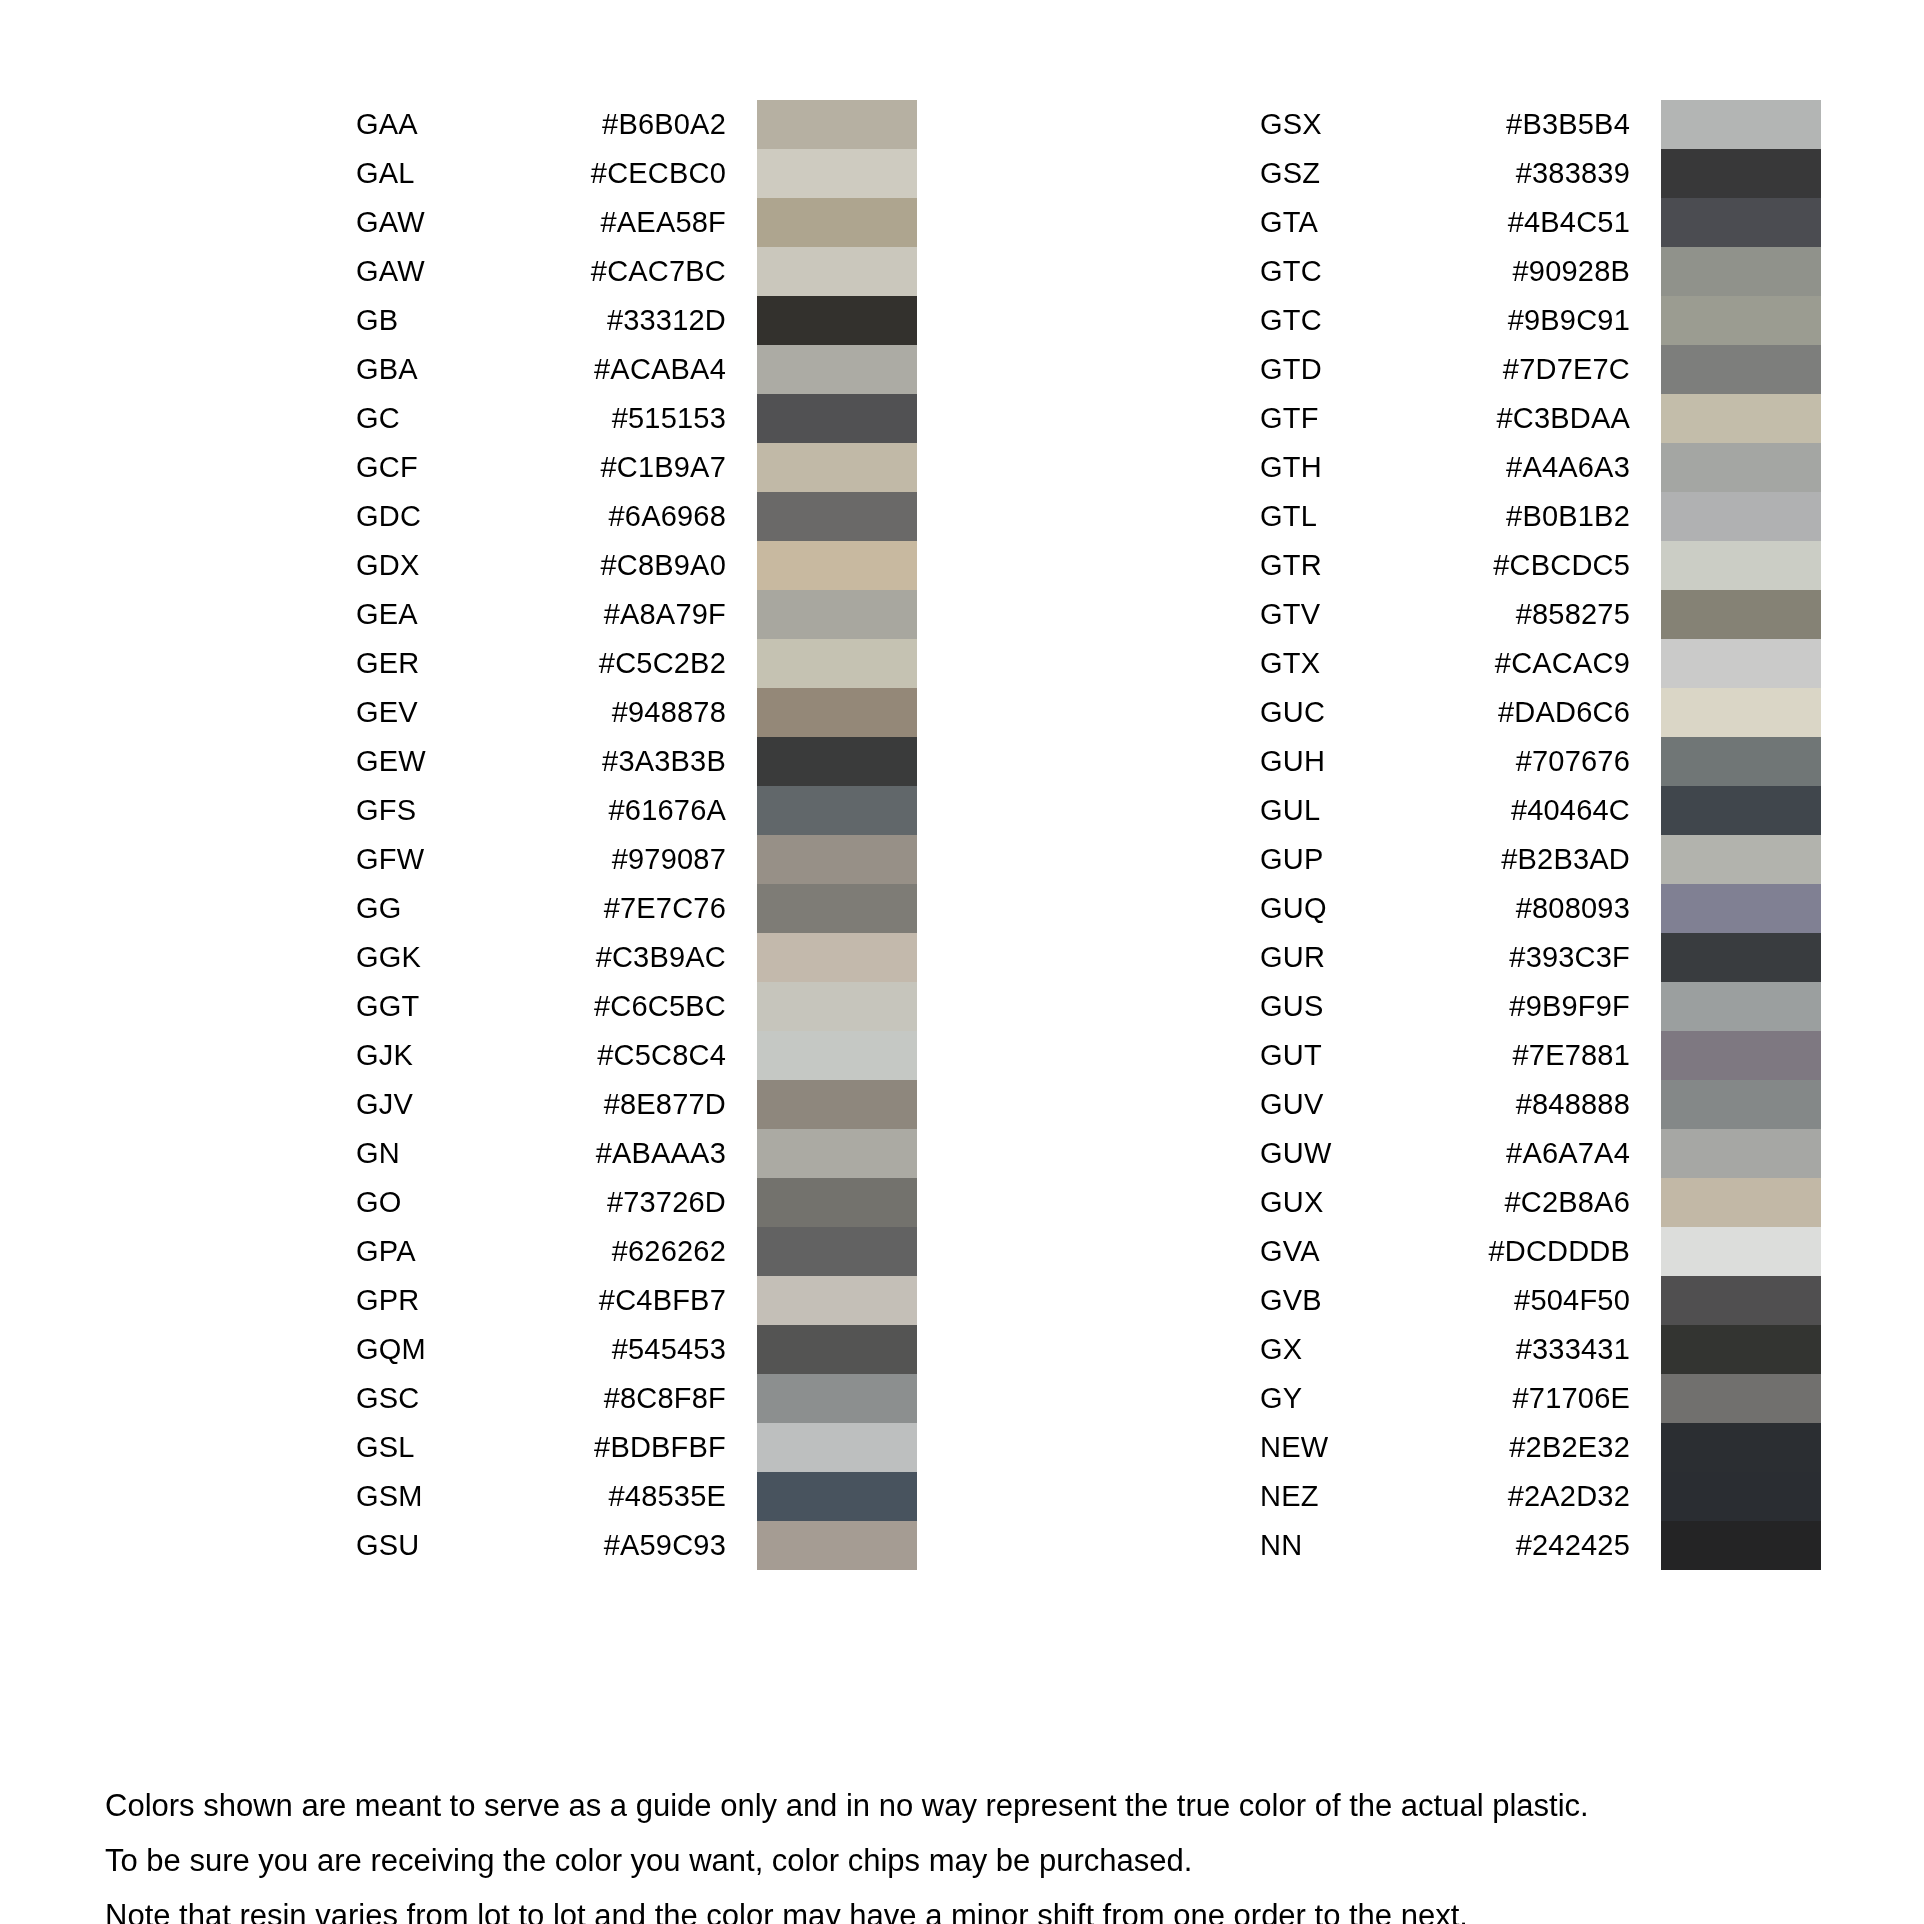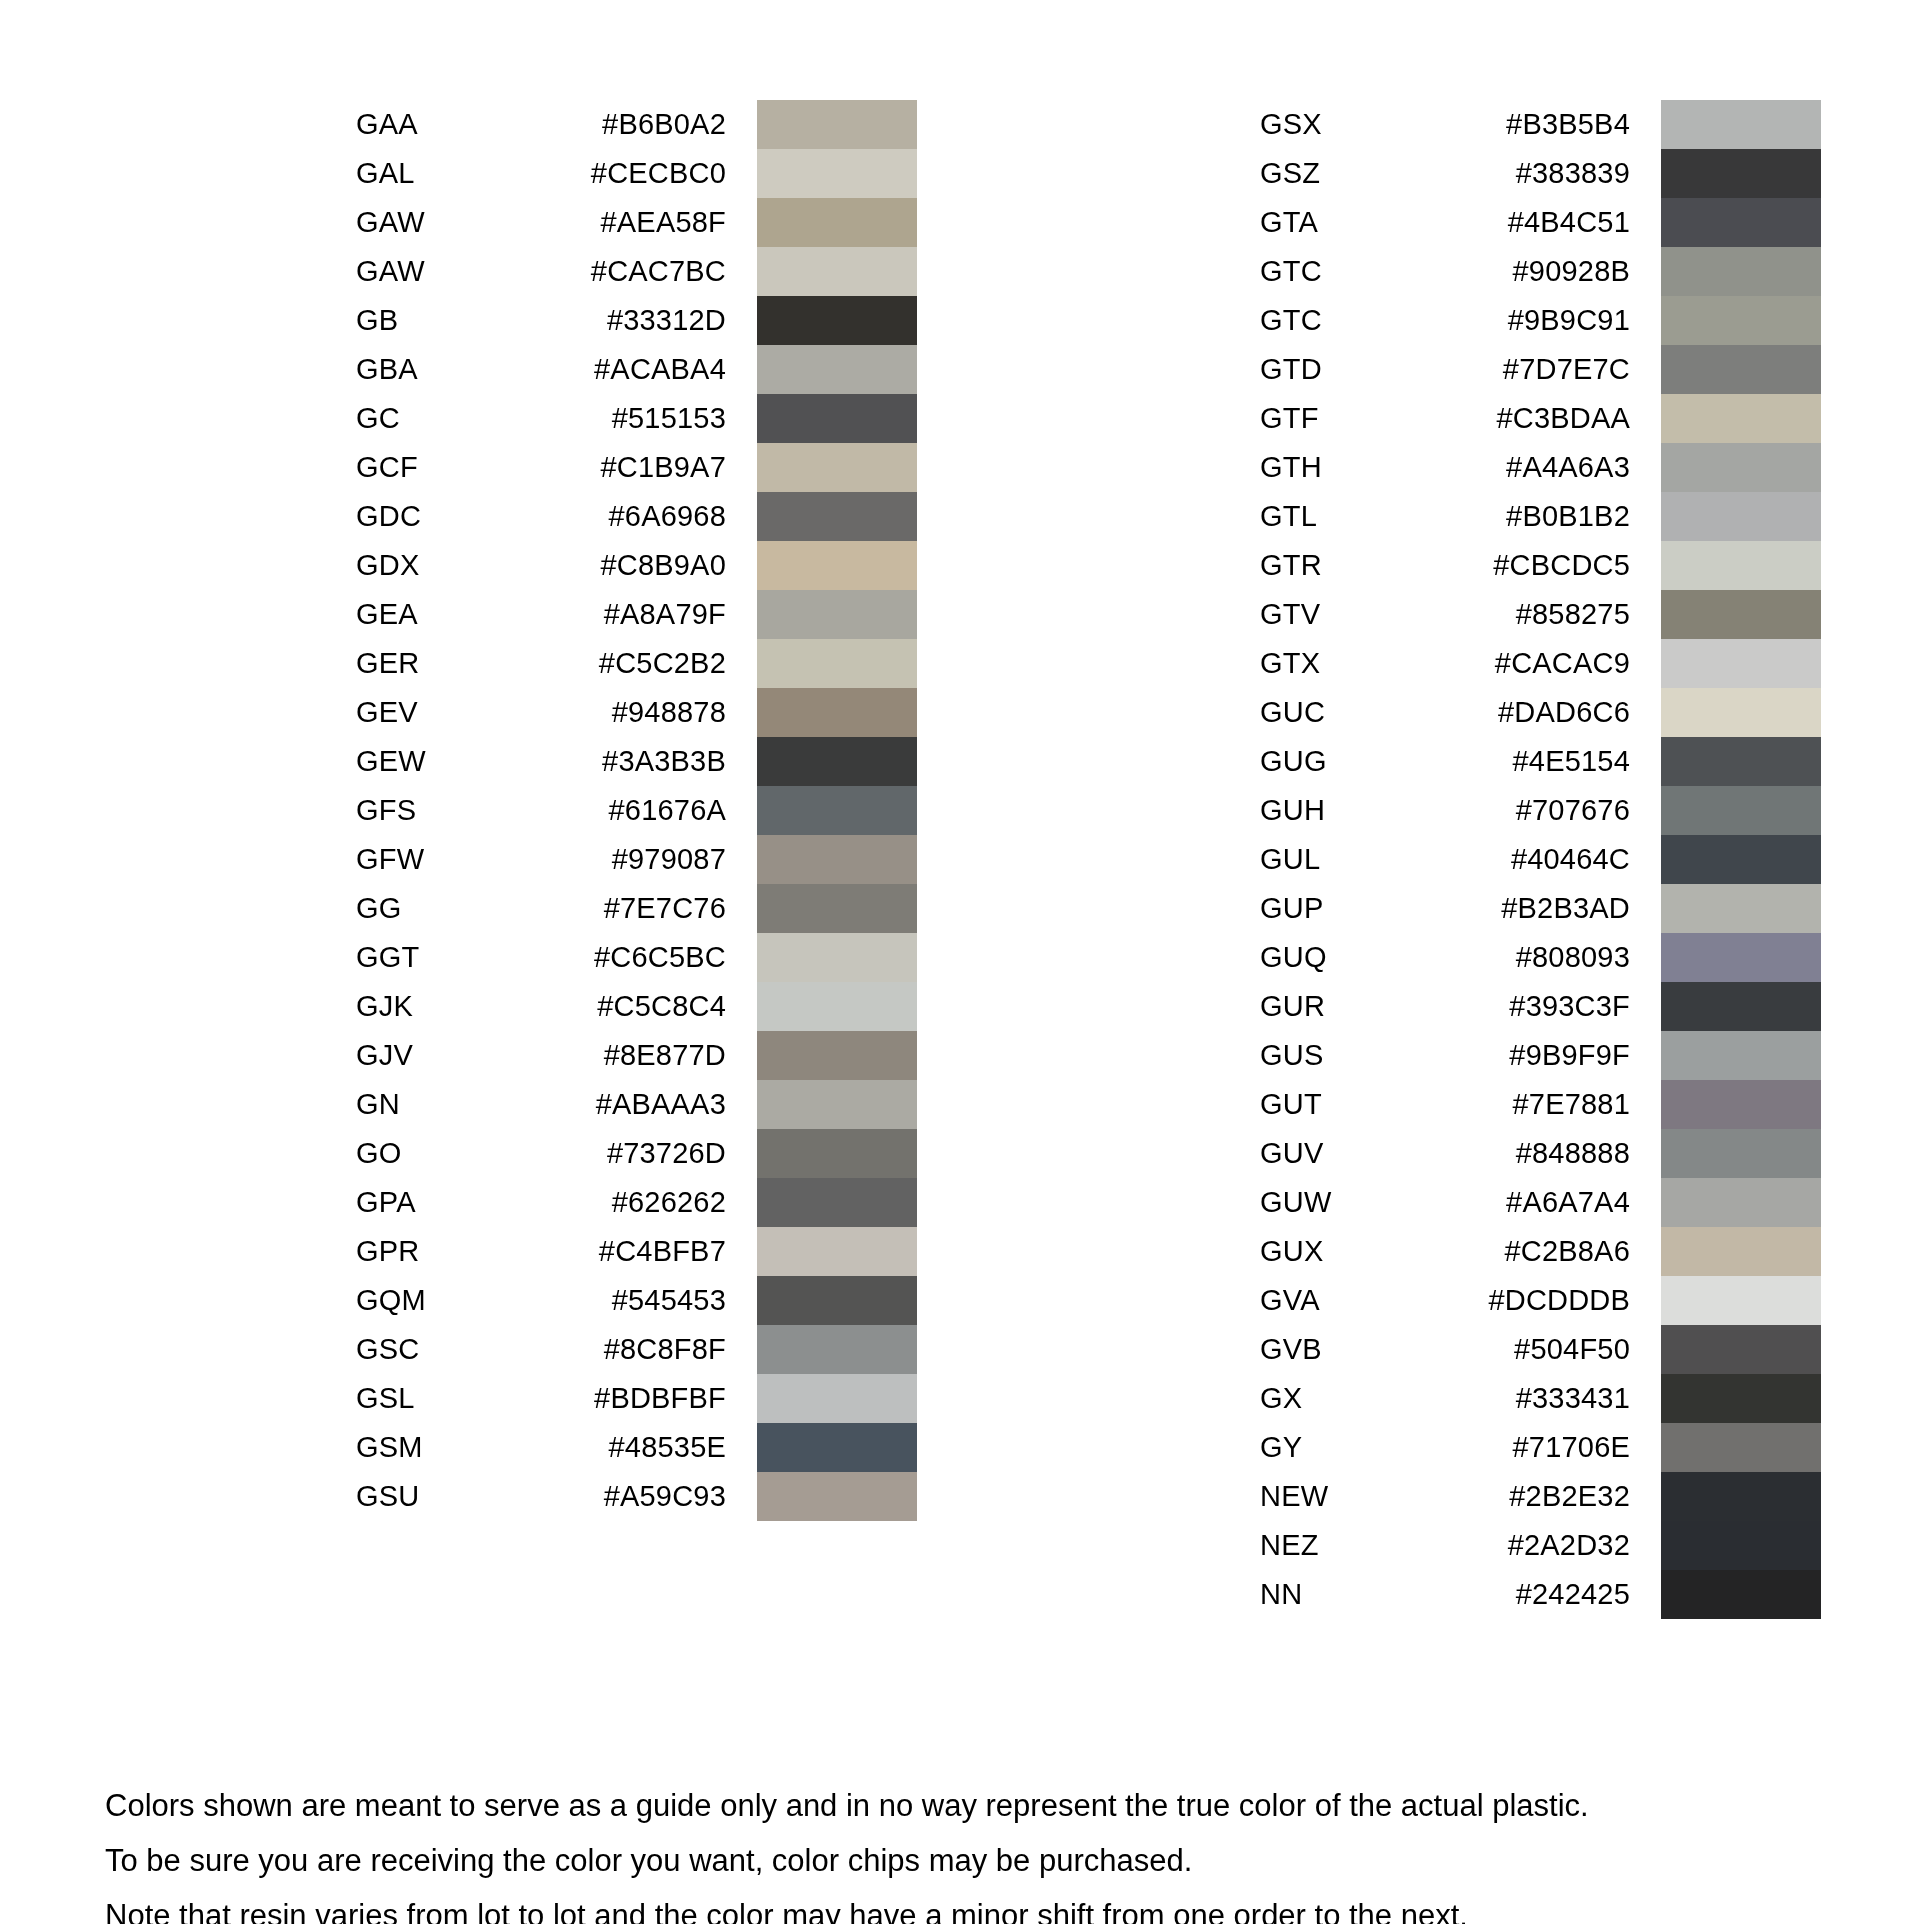--- a/index.html
+++ b/index.html
@@ -217,20 +217,27 @@
           </div>
         </div>
         <div class="row">
           <div class="code">GG</div>
           <div class="hex">#7E7C76</div>
           <div class="swatch-cell">
             <span class="swatch" style="background-color: rgb(126, 124, 118);"></span>
           </div>
         </div>
         <div class="row">
+          <div class="code">GGK</div>
+          <div class="hex">#C3B9AC</div>
+          <div class="swatch-cell">
+            <span class="swatch" style="background-color: rgb(195, 185, 172);"></span>
+          </div>
+        </div>
+        <div class="row">
           <div class="code">GGT</div>
           <div class="hex">#C6C5BC</div>
           <div class="swatch-cell">
             <span class="swatch" style="background-color: rgb(198, 197, 188);"></span>
           </div>
         </div>
         <div class="row">
           <div class="code">GJK</div>
           <div class="hex">#C5C8C4</div>
           <div class="swatch-cell">
@@ -391,27 +398,20 @@
           <div class="hex">#CACAC9</div>
           <div class="swatch-cell">
             <span class="swatch" style="background-color: rgb(202, 202, 201);"></span>
           </div>
         </div>
         <div class="row">
           <div class="code">GUC</div>
           <div class="hex">#DAD6C6</div>
           <div class="swatch-cell">
             <span class="swatch" style="background-color: rgb(218, 214, 198);"></span>
-          </div>
-        </div>
-        <div class="row">
-          <div class="code">GUG</div>
-          <div class="hex">#4E5154</div>
-          <div class="swatch-cell">
-            <span class="swatch" style="background-color: rgb(78, 81, 84);"></span>
           </div>
         </div>
         <div class="row">
           <div class="code">GUH</div>
           <div class="hex">#707676</div>
           <div class="swatch-cell">
             <span class="swatch" style="background-color: rgb(112, 118, 118);"></span>
           </div>
         </div>
         <div class="row">

